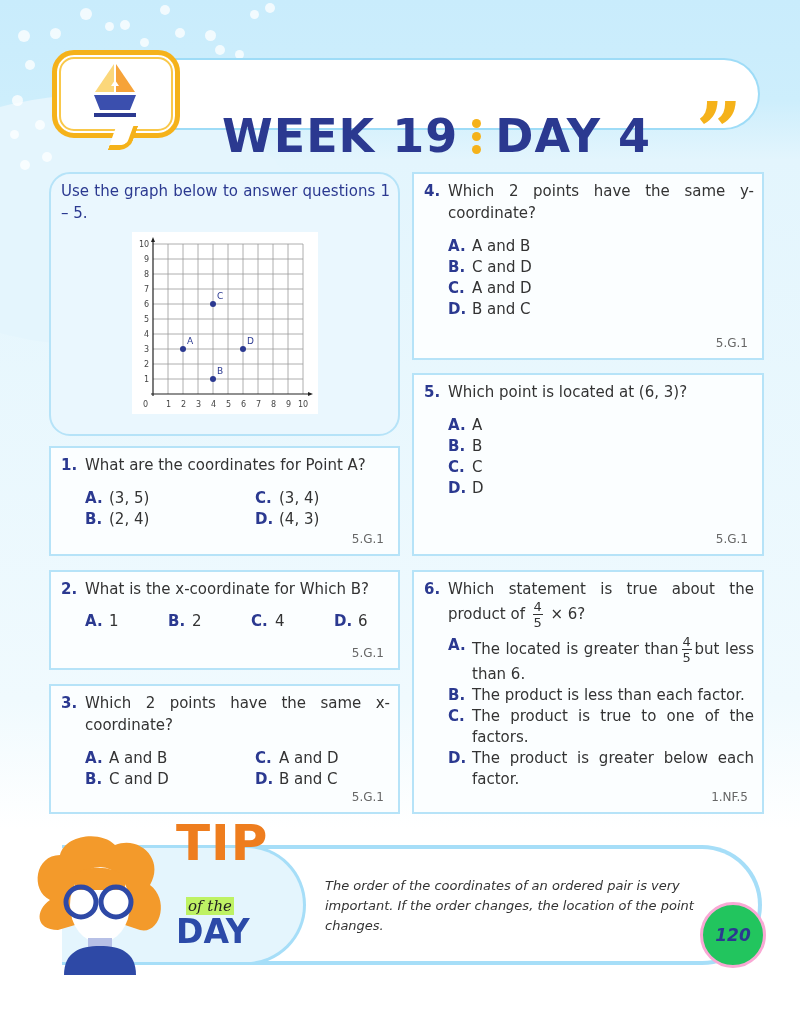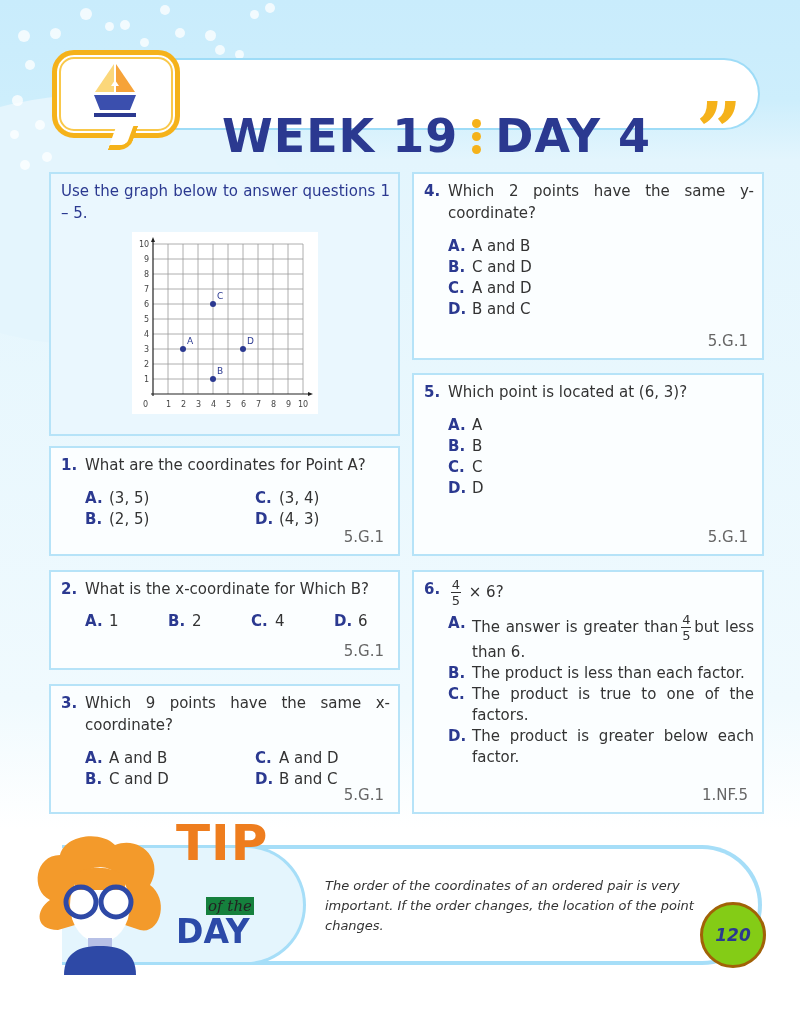--- a/index.html
+++ b/index.html
@@ -48,58 +48,58 @@
     position: absolute; left: 112px; top: 126px; width: 22px; height: 24px;
     background: #ffffff; border-right: 5px solid #f5b21a; border-bottom: 5px solid #f5b21a;
     border-radius: 0 0 10px 0; transform: skewX(-20deg);
   }
   .boat { position: absolute; left: 90px; top: 62px; width: 50px; height: 60px; }
 
   
   .panel {
     position: absolute; background: #fbfeff; border: 2px solid #b6e3f8;
   }
-  .panel.tinted { background: #eaf7fe; }
+  .panel.tinted { background: #eaf7fe; border-radius: 21px; }
   .q-head { display: flex; font-size: 15px; line-height: 22px; color: #333; }
   .q-num { color: #2b3990; font-weight: bold; width: 24px; flex-shrink: 0; }
   .q-text { flex: 1; text-align: justify; }
   .opts { margin-left: 24px; margin-top: 12px; font-size: 15px; line-height: 21px; }
   .opt { display: flex; }
   .opt .lt { color: #2b3990; font-weight: bold; width: 24px; flex-shrink: 0; }
   .opt .tx { flex: 1; text-align: justify; }
   .grid2 { display: grid; grid-template-columns: 170px 150px; }
   .grid4 { display: grid; grid-template-columns: 83px 83px 83px 83px; }
-  .std { position: absolute; right: 14px; bottom: 8px; font-size: 15px; color: #666; text-align: right; }
+  .std { position: absolute; right: 14px; bottom: 8px; font-size: 12px; color: #666; text-align: right; }
   .frac { display: inline-flex; flex-direction: column; align-items: center; vertical-align: middle; font-size: 13px; line-height: 13px; margin: 0 3px; }
   .frac .bar { width: 10px; height: 1px; background: #333; margin: 1px 0; }
 
   .intro-text { font-size: 15px; line-height: 22px; color: #2b3990; text-align: justify; }
 
   .graph-wrap { position: absolute; left: 132px; top: 232px; width: 186px; height: 182px; background: #fff; }
 
   
   .tip-bar {
     position: absolute; left: 62px; top: 845px; width: 700px; height: 120px;
     background: #ffffff; border: 4px solid #a6def8; border-radius: 0 60px 60px 0;
     border-left: none;
   }
   .tip-pill {
     position: absolute; left: 62px; top: 845px; width: 244px; height: 120px;
     background: #e4f5fd; border: 3px solid #a6def8; border-radius: 0 60px 60px 0; border-left: none;
   }
   .tip-TIP { position: absolute; left: 176px; top: 818px; font-size: 50px; font-weight: bold; color: #ee7d1e; line-height: 1; letter-spacing: 1px; }
-  .tip-ofthe { position: absolute; left: 186px; top: 897px; font-size: 15px; font-style: italic; font-family: "DejaVu Serif", serif; color: #222; background: #15803d; padding: 0 2px; margin-left: 20px; }
+  .tip-ofthe { position: absolute; left: 186px; top: 897px; font-size: 15px; font-style: italic; font-family: "DejaVu Serif", serif; color: #222; background: #bef264; padding: 0 2px; }
   .tip-DAY { position: absolute; left: 176px; top: 915px; font-size: 33px; font-weight: bold; color: #2b4aa8; line-height: 1; }
   .tip-text {
     position: absolute; left: 325px; top: 876px; width: 380px;
     font-size: 13px; line-height: 20px; font-style: italic; color: #333;
   }
   .page-num {
     position: absolute; left: 700px; top: 902px; width: 66px; height: 66px;
-    border-radius: 50%; border: 3px solid #a16207; background: #84cc16;
+    border-radius: 50%; border: 3px solid #f9a8d4; background: #22c55e;
     display: flex; align-items: center; justify-content: center;
     font-size: 17px; font-weight: bold; font-style: italic; color: #2b3990;
   }
   .girl { position: absolute; left: 30px; top: 830px; width: 140px; height: 145px; }
 </style>
 </head>
 <body>
 
 <div class="bg-top"></div>
 <div class="bg-wave"></div>
@@ -231,21 +231,21 @@
     <div class="opt">
         <span class="lt">A.</span>
         <span class="tx">(3, 5)</span>
       </div>
     <div class="opt">
         <span class="lt">C.</span>
         <span class="tx">(3, 4)</span>
       </div>
     <div class="opt">
         <span class="lt">B.</span>
-        <span class="tx">(2, 5)</span>
+        <span class="tx">(2, 4)</span>
       </div>
     <div class="opt">
         <span class="lt">D.</span>
         <span class="tx">(4, 3)</span>
       </div>
   </div>
   <span class="std">5.G.1</span>
 </div>
 
 <div class="panel" style="left:49px;top:570px;width:351px;height:100px;padding:6px 8px 0 10px;">
@@ -270,21 +270,21 @@
         <span class="lt">D.</span>
         <span>6</span>
       </div>
   </div>
   <span class="std">5.G.1</span>
 </div>
 
 <div class="panel" style="left:49px;top:684px;width:351px;height:130px;padding:6px 8px 0 10px;">
   <div class="q-head">
     <span class="q-num">3.</span>
-    <span class="q-text">Which 9 points have the same x-coordinate?</span>
+    <span class="q-text">Which 2 points have the same x-coordinate?</span>
   </div>
   <div class="opts grid2">
     <div class="opt">
         <span class="lt">A.</span>
         <span class="tx">A and B</span>
       </div>
     <div class="opt">
         <span class="lt">C.</span>
         <span class="tx">A and D</span>
       </div>
@@ -349,32 +349,33 @@
         <span class="tx">D</span>
       </div>
   </div>
   <span class="std">5.G.1</span>
 </div>
 
 <div class="panel" style="left:412px;top:570px;width:352px;height:244px;padding:6px 8px 0 10px;">
   <div class="q-head">
     <span class="q-num">6.</span>
     <span class="q-text">
+      <span>Which statement is true about the product of</span>
       <span class="frac">
           <span>4</span>
           <span class="bar"></span>
           <span>5</span>
         </span>
       <span>× 6?</span>
     </span>
   </div>
   <div class="opts" style="margin-top:6px">
     <div class="opt">
         <span class="lt">A.</span>
-      <span class="tx"><span>The answer is greater than</span><span class="frac">
+      <span class="tx"><span>The located is greater than</span><span class="frac">
             <span>4</span>
             <span class="bar"></span>
             <span>5</span>
           </span><span>but less than 6.</span></span>
       </div>
     <div class="opt">
         <span class="lt">B.</span>
         <span class="tx">The product is less than each factor.</span>
       </div>
     <div class="opt">

